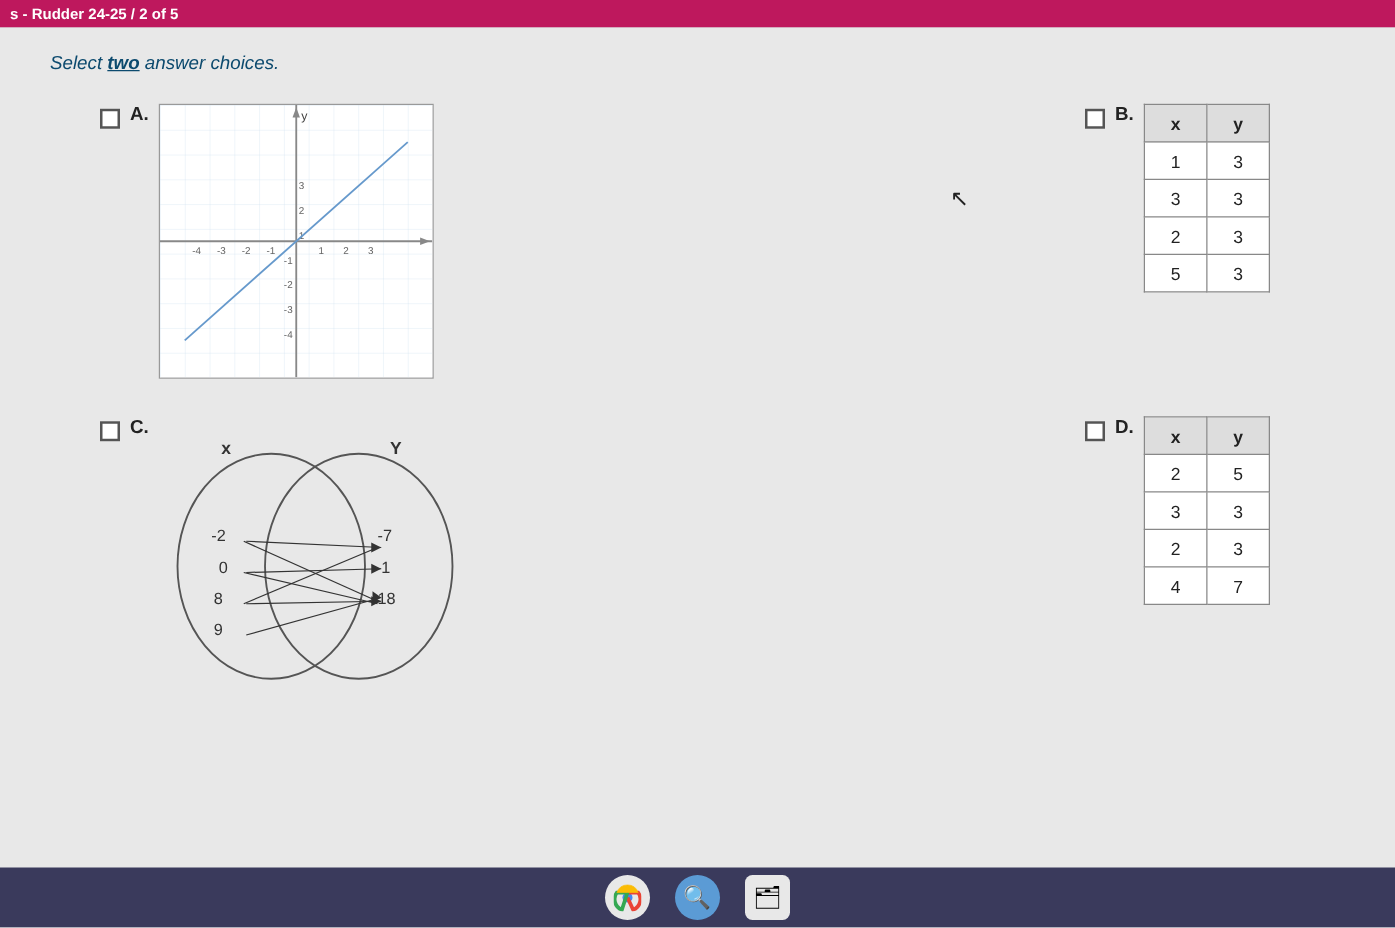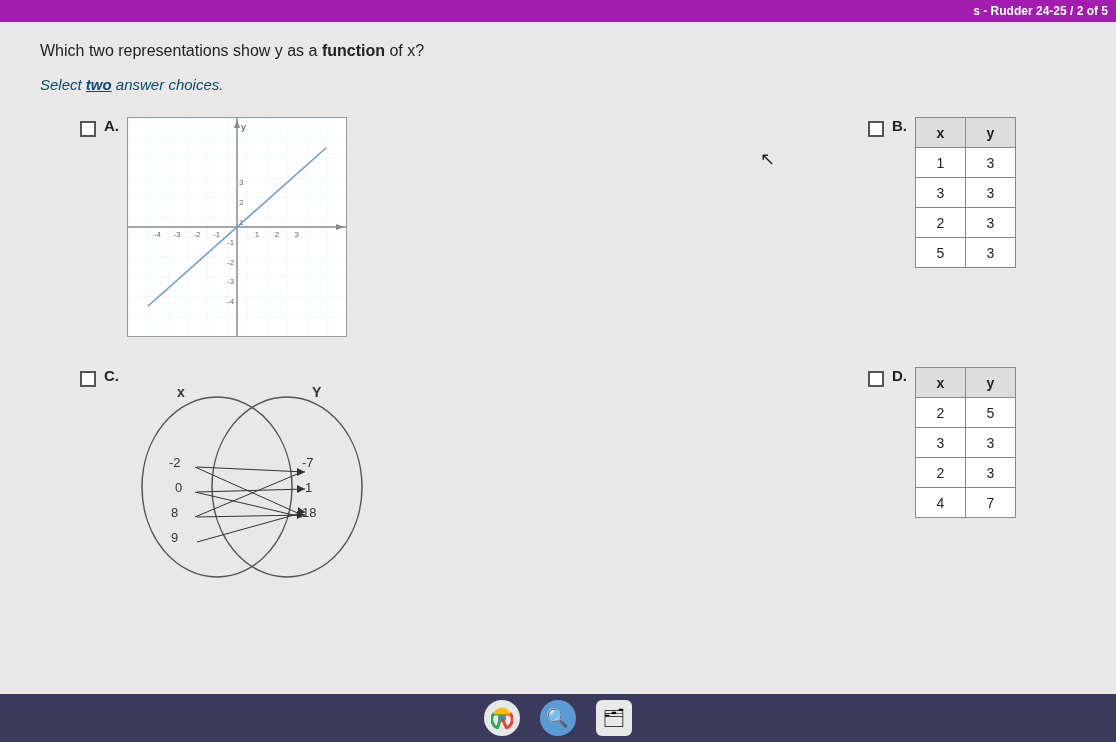--- a/index.html
+++ b/index.html
@@ -6,26 +6,25 @@
     body {
       width: 1116px;
       height: 742px;
       background: #c8c8d0;
       font-family: Arial, sans-serif;
       overflow: hidden;
       position: relative;
     }
 
     .top-bar {
-      background: #a21caf;
+      background: #be185d;
       height: 22px;
       display: flex;
       align-items: center;
       padding: 0 8px;
-      justify-content: flex-end;
     }
 
     .top-bar-text {
       color: white;
       font-size: 12px;
       font-weight: bold;
     }
 
     .main-content {
       background: #e8e8e8;
@@ -221,23 +220,20 @@
   </style>
 </head>
 <body>
 
 <div class="top-bar">
   <span class="top-bar-text">s - Rudder 24-25  / 2 of 5</span>
 </div>
 
 <div class="main-content">
 
-  <div class="question-text">
-    Which two representations show y as a <strong>function</strong> of x?
-  </div>
 
   <div class="instruction-text">
     <span>Select </span><strong> two</strong><span> answer choices.</span>
   </div>
 
   <div class="options-top-row">
 
     <div class="option-a-section">
       <div class="checkbox-container">
         <div class="checkbox"></div>

